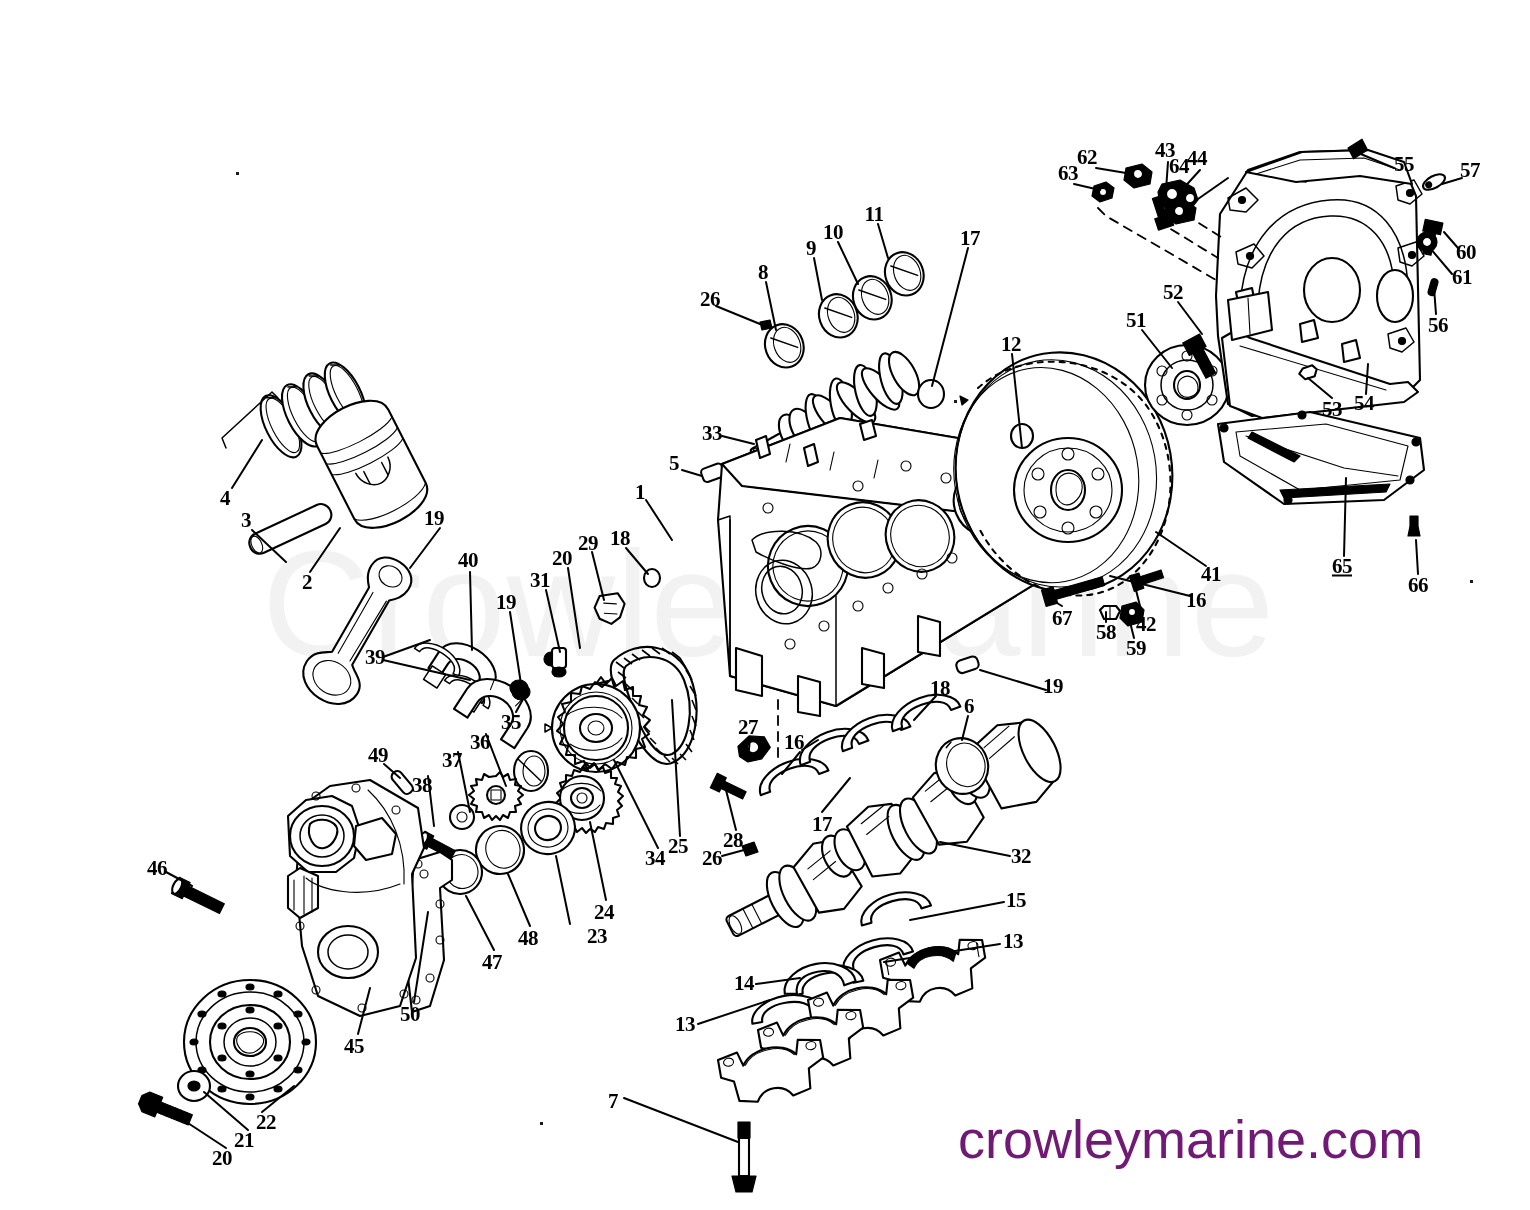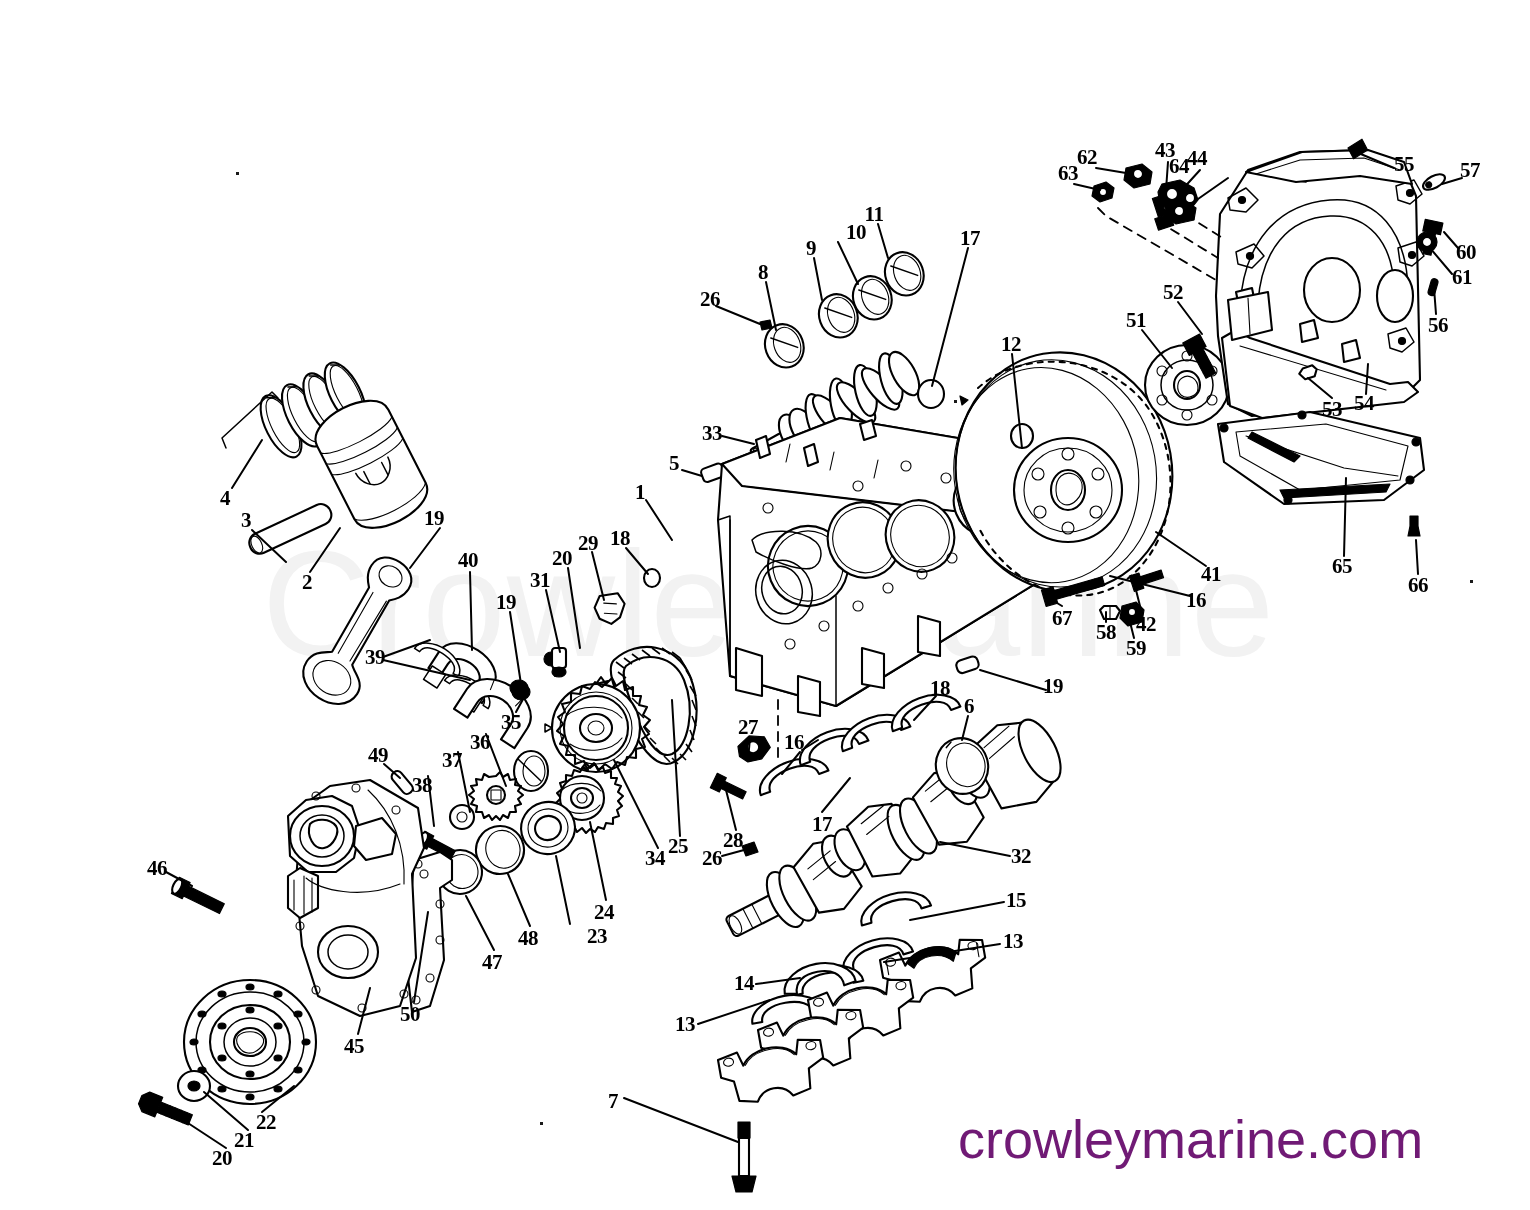--- a/index.html
+++ b/index.html
@@ -881,21 +881,21 @@
       <div class="callout" style="left: 540px; top: 580px;">31</div>
       <div class="callout" style="left: 562px; top: 558px;">20</div>
       <div class="callout" style="left: 588px; top: 543px;">29</div>
       <div class="callout" style="left: 620px; top: 538px;">18</div>
       <div class="callout" style="left: 640px; top: 492px;">1</div>
       <div class="callout" style="left: 674px; top: 463px;">5</div>
       <div class="callout" style="left: 712px; top: 433px;">33</div>
       <div class="callout" style="left: 710px; top: 299px;">26</div>
       <div class="callout" style="left: 763px; top: 272px;">8</div>
       <div class="callout" style="left: 811px; top: 248px;">9</div>
-      <div class="callout" style="left: 856px; top: 232px;">10</div>
+      <div class="callout" style="left: 833px; top: 232px;">10</div>
       <div class="callout" style="left: 874px; top: 214px;">11</div>
       <div class="callout" style="left: 970px; top: 238px;">17</div>
       <div class="callout" style="left: 1011px; top: 344px;">12</div>
       <div class="callout" style="left: 655px; top: 858px;">34</div>
       <div class="callout" style="left: 678px; top: 846px;">25</div>
       <div class="callout" style="left: 604px; top: 912px;">24</div>
       <div class="callout" style="left: 568px; top: 936px; margin-left: 29px;">23</div>
       <div class="callout" style="left: 528px; top: 938px;">48</div>
       <div class="callout" style="left: 492px; top: 962px;">47</div>
       <div class="callout" style="left: 410px; top: 1014px;">50</div>
@@ -920,21 +920,21 @@
       <div class="callout" style="left: 1062px; top: 618px;">67</div>
       <div class="callout" style="left: 1106px; top: 632px;">58</div>
       <div class="callout" style="left: 1146px; top: 624px;">42</div>
       <div class="callout" style="left: 1136px; top: 648px;">59</div>
       <div class="callout" style="left: 1196px; top: 600px;">16</div>
       <div class="callout" style="left: 1211px; top: 574px;">41</div>
       <div class="callout" style="left: 1136px; top: 320px;">51</div>
       <div class="callout" style="left: 1173px; top: 292px;">52</div>
       <div class="callout" style="left: 1332px; top: 409px;">53</div>
       <div class="callout" style="left: 1364px; top: 403px;">54</div>
-      <div class="callout" style="left: 1342px; top: 566px;">65</div>
+      <div class="callout" style="left: 1342px; top: 566px; text-decoration: underline;">65</div>
       <div class="callout" style="left: 1418px; top: 585px;">66</div>
       <div class="callout" style="left: 1068px; top: 173px;">63</div>
       <div class="callout" style="left: 1087px; top: 157px;">62</div>
       <div class="callout" style="left: 1165px; top: 150px;">43</div>
       <div class="callout" style="left: 1197px; top: 158px;">44</div>
       <div class="callout" style="left: 1155px; top: 166px; margin-left: 24px;">64</div>
       <div class="callout" style="left: 1404px; top: 164px;">55</div>
       <div class="callout" style="left: 1470px; top: 170px;">57</div>
       <div class="callout" style="left: 1466px; top: 252px;">60</div>
       <div class="callout" style="left: 1462px; top: 277px;">61</div>

